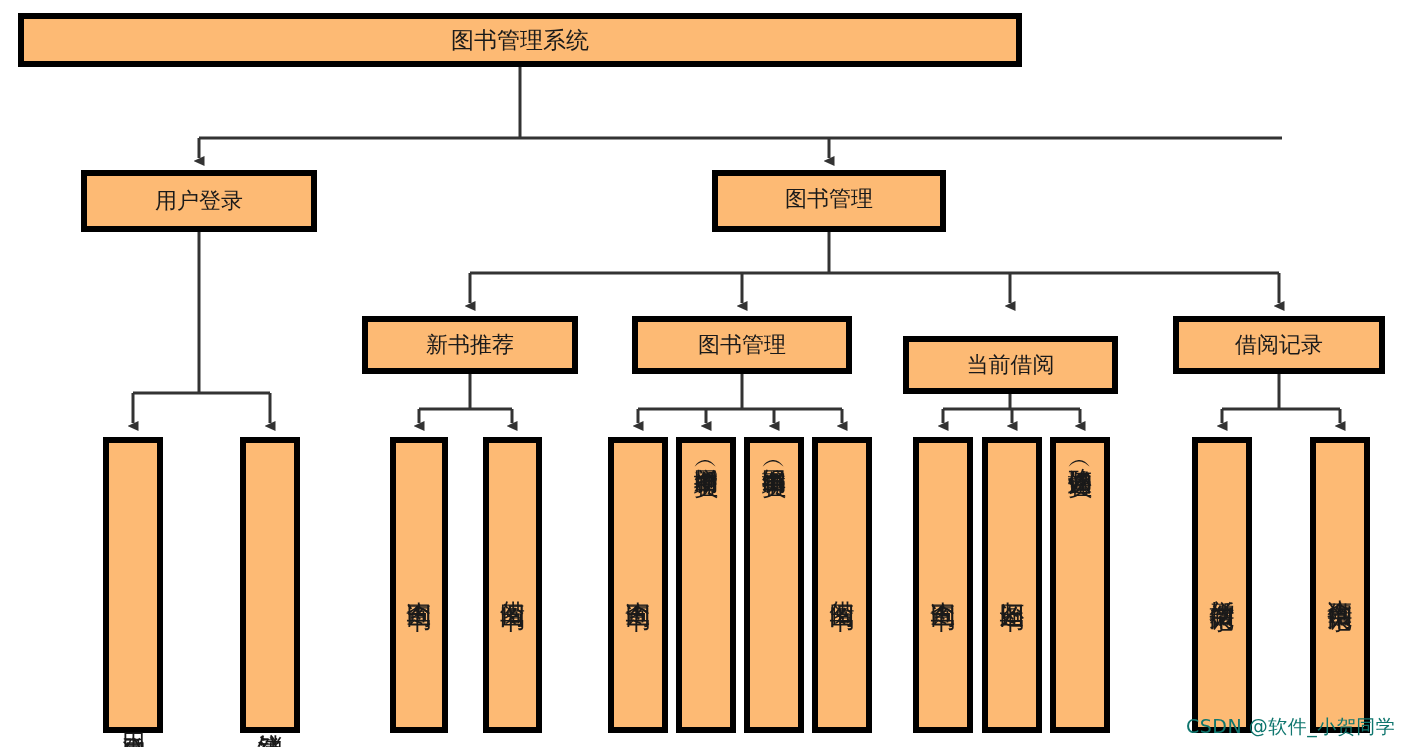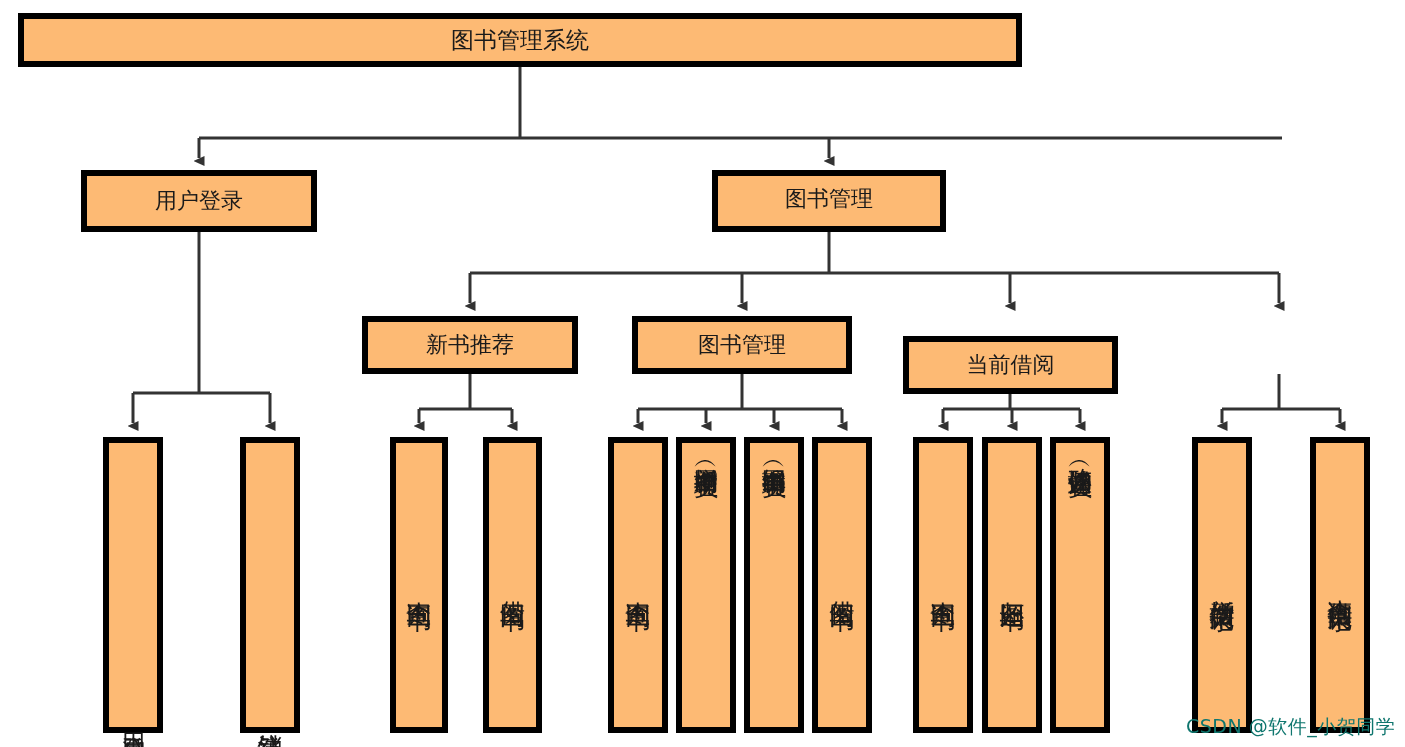--- a/index.html
+++ b/index.html
@@ -149,20 +149,23 @@
 
   <div class="node node-l3" style="left:362px; top:316px; width:216px; height:58px;">
     <span class="node-label">新书推荐</span>
   </div>
   <div class="node node-l3" style="left:632px; top:316px; width:220px; height:58px;">
     <span class="node-label">图书管理</span>
   </div>
   <div class="node node-l3" style="left:903px; top:316px; width:215px; height:58px;margin-top:20px;">
     <span class="node-label">当前借阅</span>
   </div>
+  <div class="node node-l3" style="left:1173px; top:316px; width:212px; height:58px;">
+    <span class="node-label">借阅记录</span>
+  </div>
 
   <div class="node node-leaf leaf-bottom" style="left:103px; top:437px; width:60px; height:296px;">
     <span class="node-label">用户登录</span>
   </div>
   <div class="node node-leaf leaf-bottom" style="left:240px; top:437px; width:60px; height:296px;">
     <span class="node-label">注销登录</span>
   </div>
   <div class="node node-leaf" style="left:390px; top:437px; width:58px; height:296px;">
     <span class="node-label">查询图书</span>
   </div>

